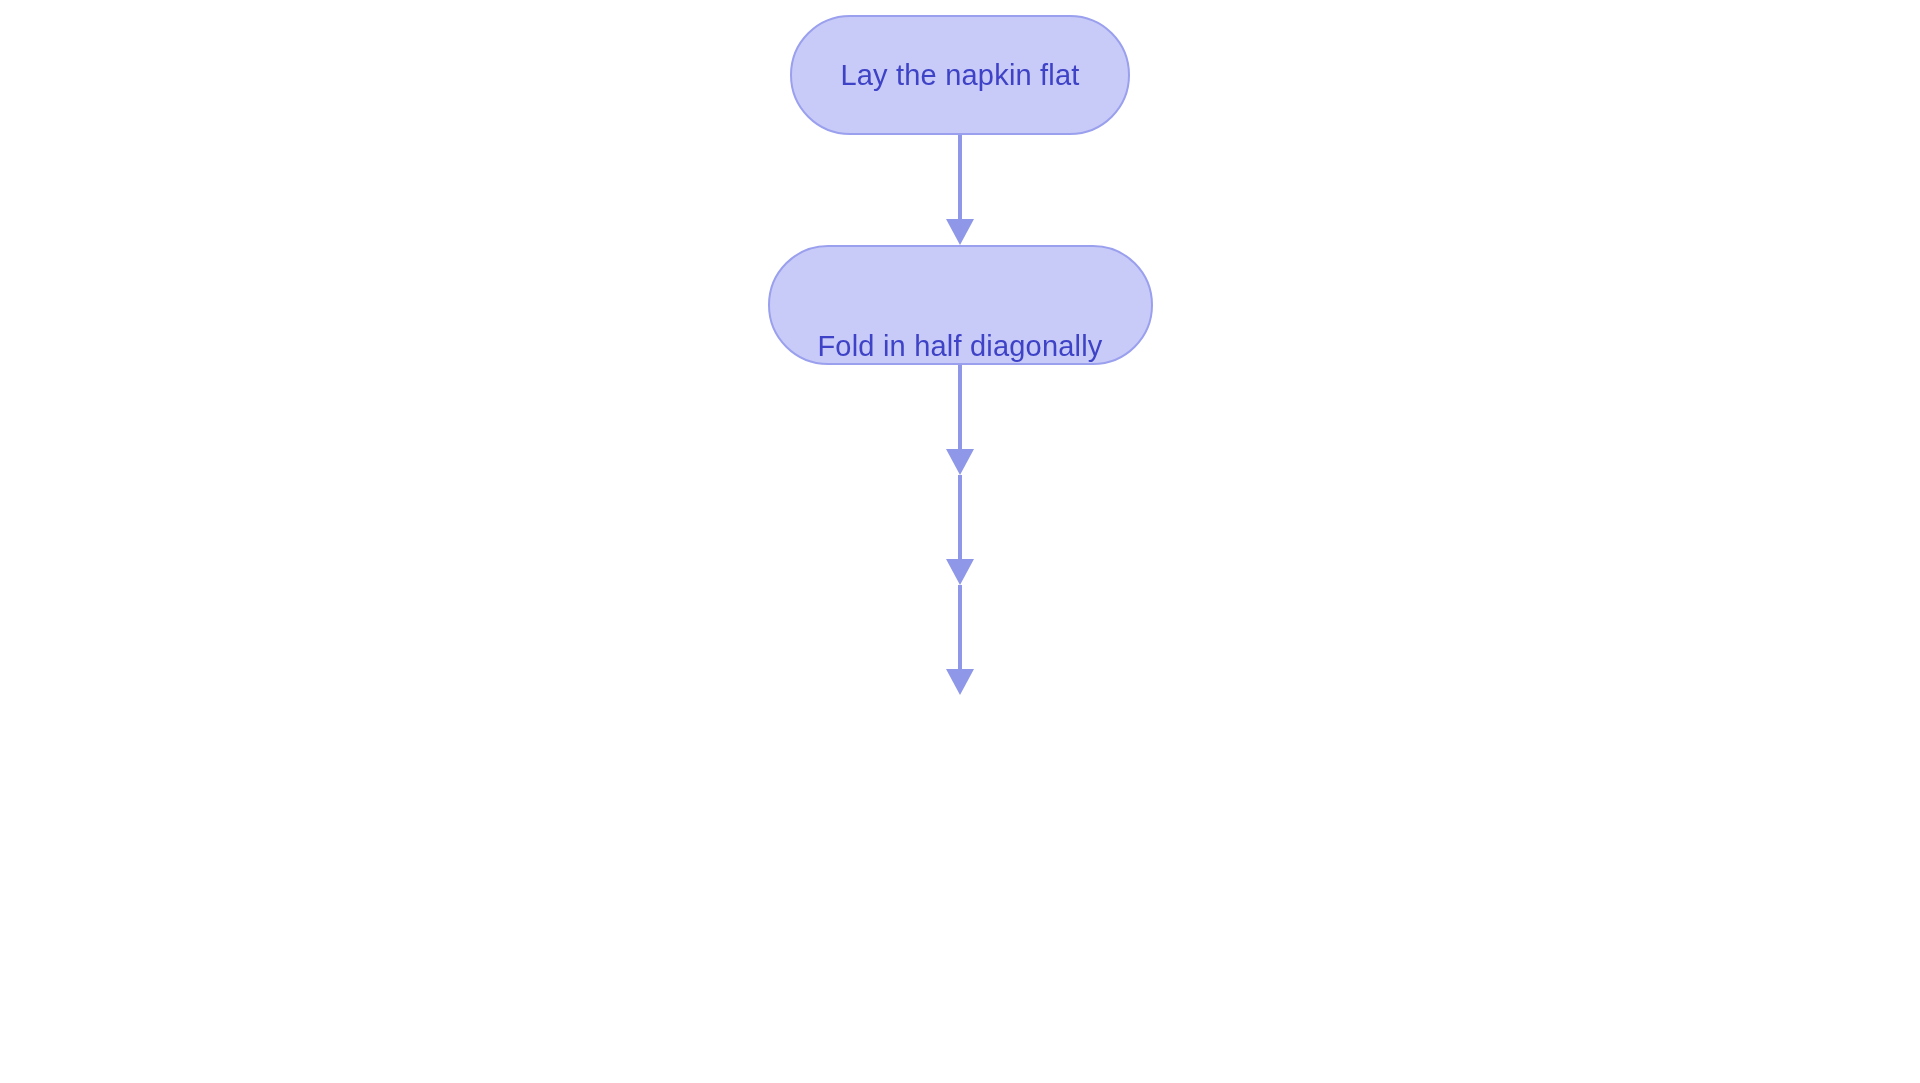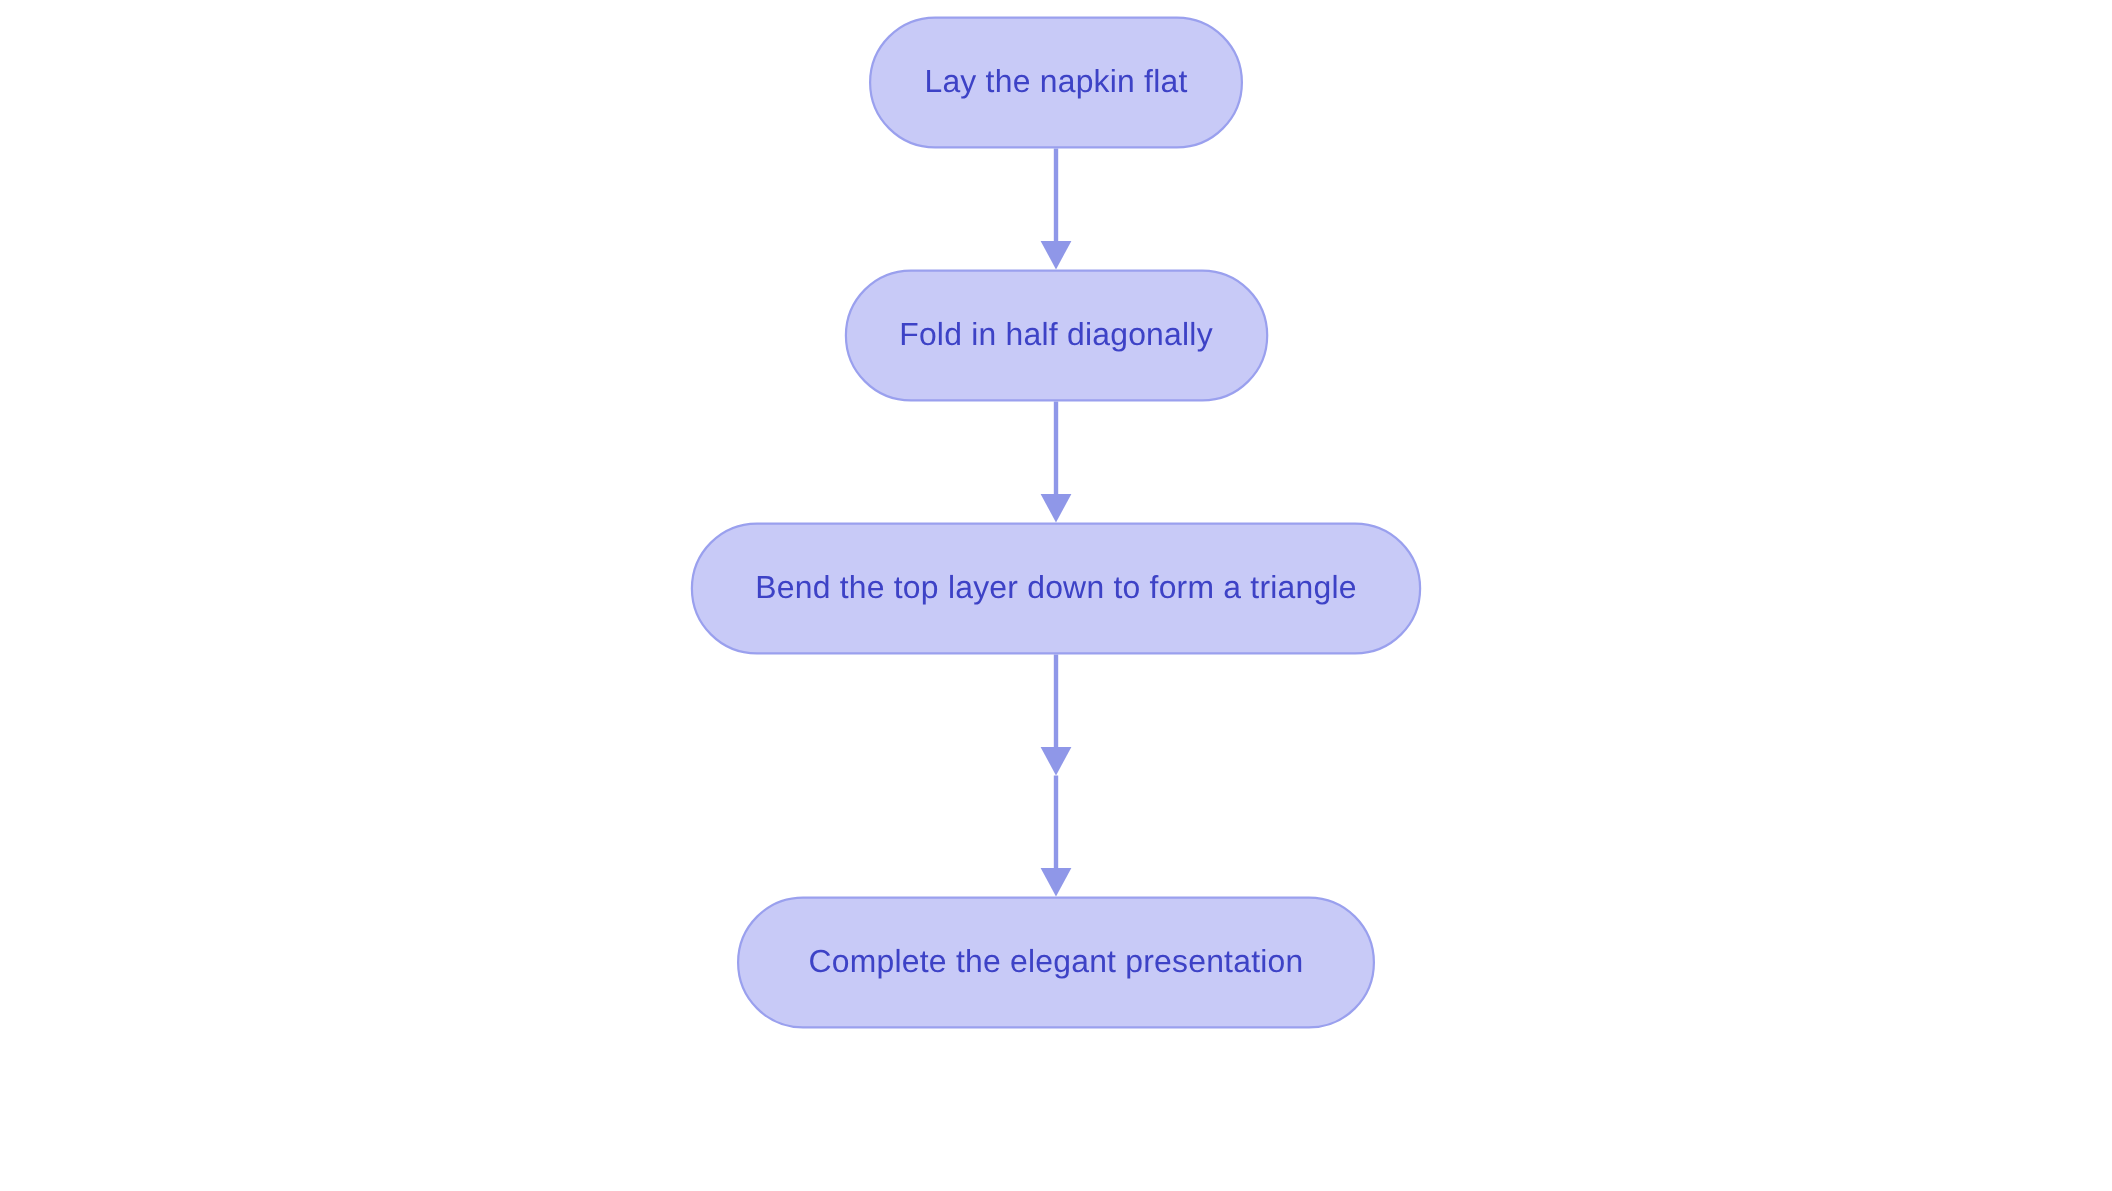--- a/index.html
+++ b/index.html
@@ -33,21 +33,21 @@
     border: 2px solid var(--node-border);
     color: var(--node-text);
     display: flex;
     align-items: center;
     justify-content: center;
     font-size: 29px;
     letter-spacing: 0.2px;
     white-space: nowrap;
   }
   .node-1 { width: 340px; }
-  .node-2 { width: 385px; }
+  .node-2 { width: 385px; align-items: flex-end; }
   .node-3 { width: 664px; }
   .node-4 { width: 410px; }
   .node-5 { width: 580px; }
   .connector {
     flex: 0 0 auto;
     position: relative;
     width: 28px;
     height: 110px;
   }
   .arrow-line {
@@ -85,32 +85,26 @@
 
   <div class="node node-2">
     <span class="node-label">Fold in half diagonally</span>
   </div>
 
   <div class="connector">
     <div class="arrow-line"></div>
     <div class="arrow-head"></div>
   </div>
 
-  <div class="node node-3">
-    <span class="node-label">Bend the top layer down to form a triangle</span>
-  </div>
 
   <div class="connector">
     <div class="arrow-line"></div>
     <div class="arrow-head"></div>
   </div>
 
 
   <div class="connector">
     <div class="arrow-line"></div>
     <div class="arrow-head"></div>
   </div>
 
-  <div class="node node-5">
-    <span class="node-label">Complete the elegant presentation</span>
-  </div>
 
 </div>
 
 </body></html>

